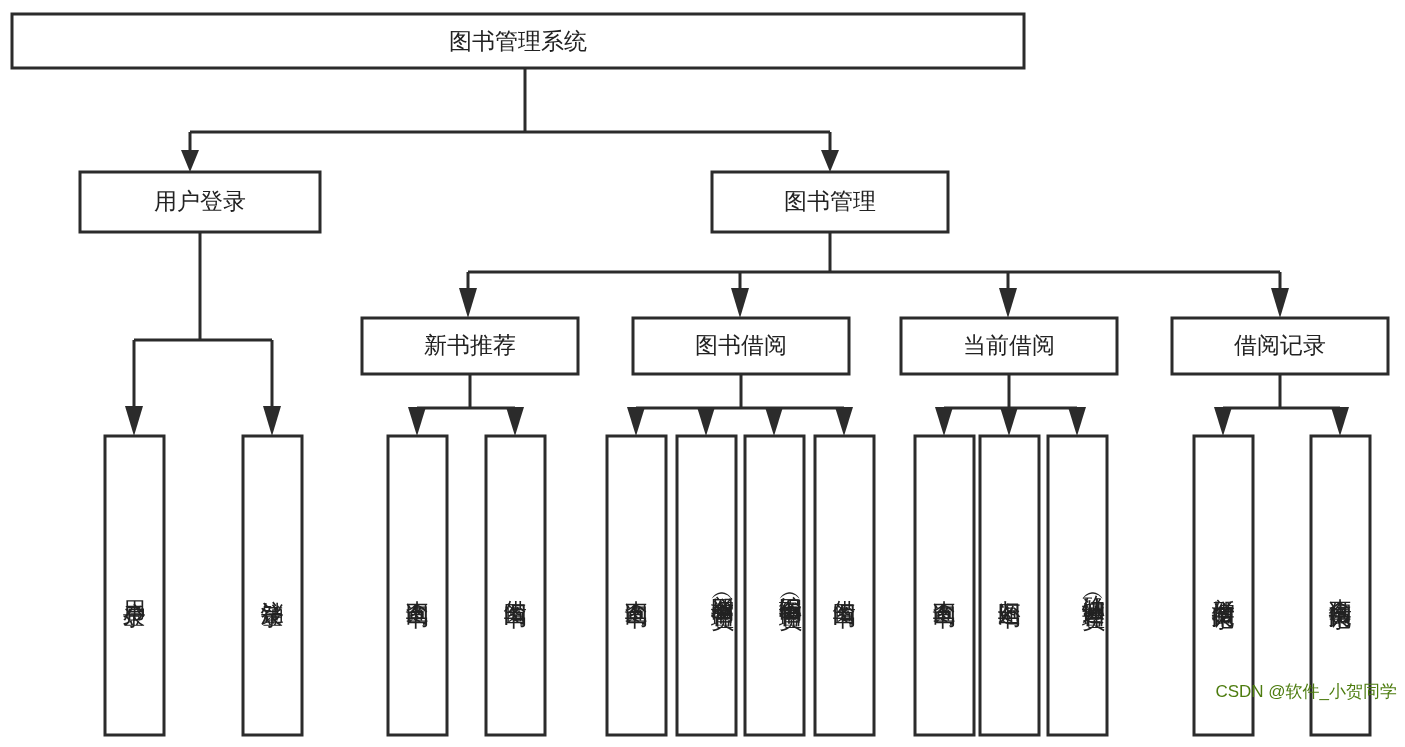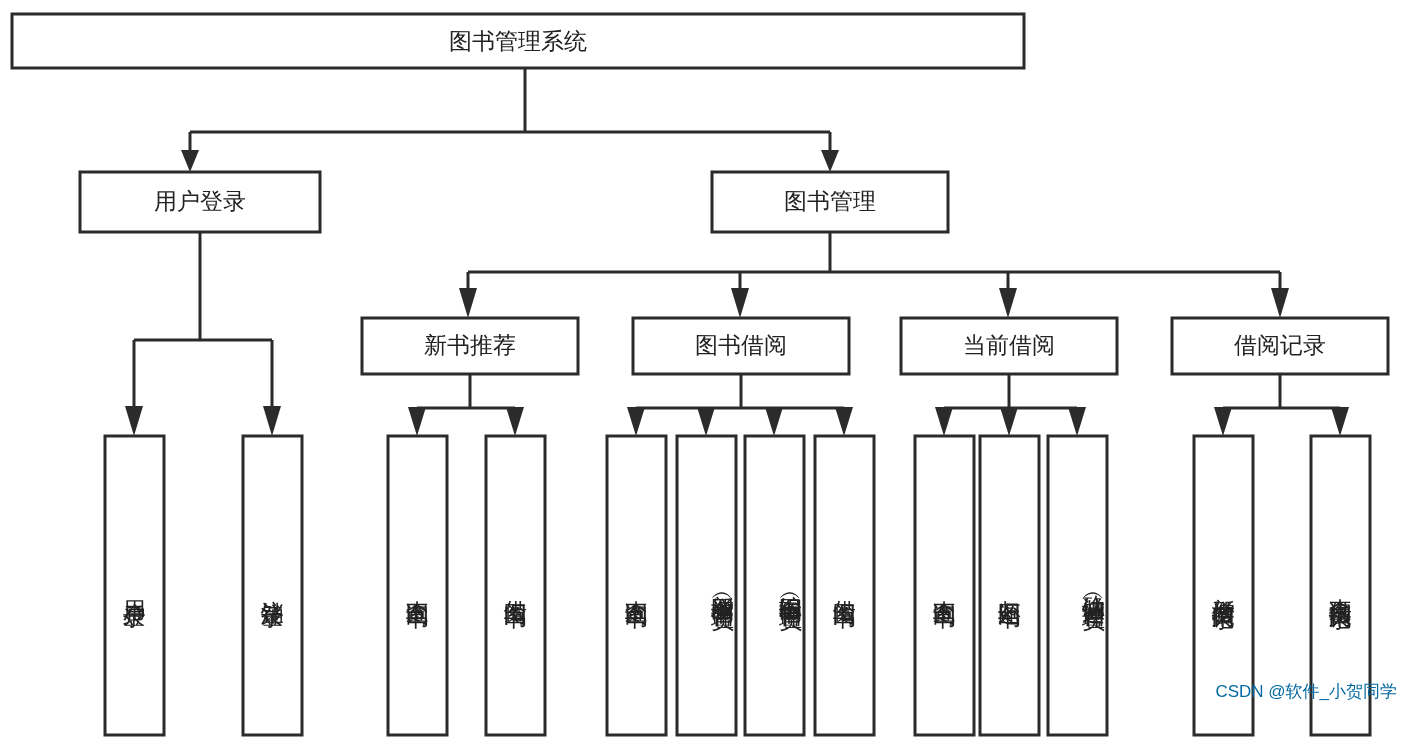--- a/index.html
+++ b/index.html
@@ -62,21 +62,21 @@
     text-align: center;
     white-space: normal;
     pointer-events: none;
   }
   .watermark {
     position: absolute;
     right: 8px;
     bottom: 6px;
     font-family: "Liberation Sans", "DejaVu Sans", sans-serif;
     font-size: 17px;
-    color: #0369a1;
+    color: #4d7c0f;
     white-space: nowrap;
   }
 </style>
 </head>
 <body>
 
 <div id="diagram-root">
 
   <svg class="diagram" viewBox="0 0 1405 747">
 

